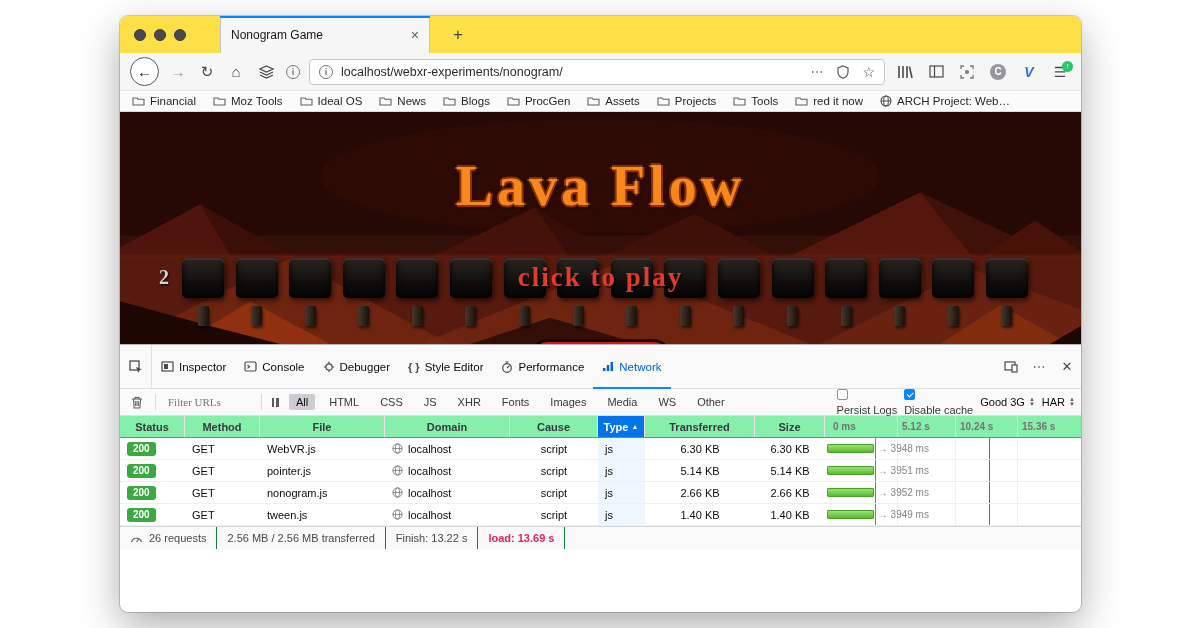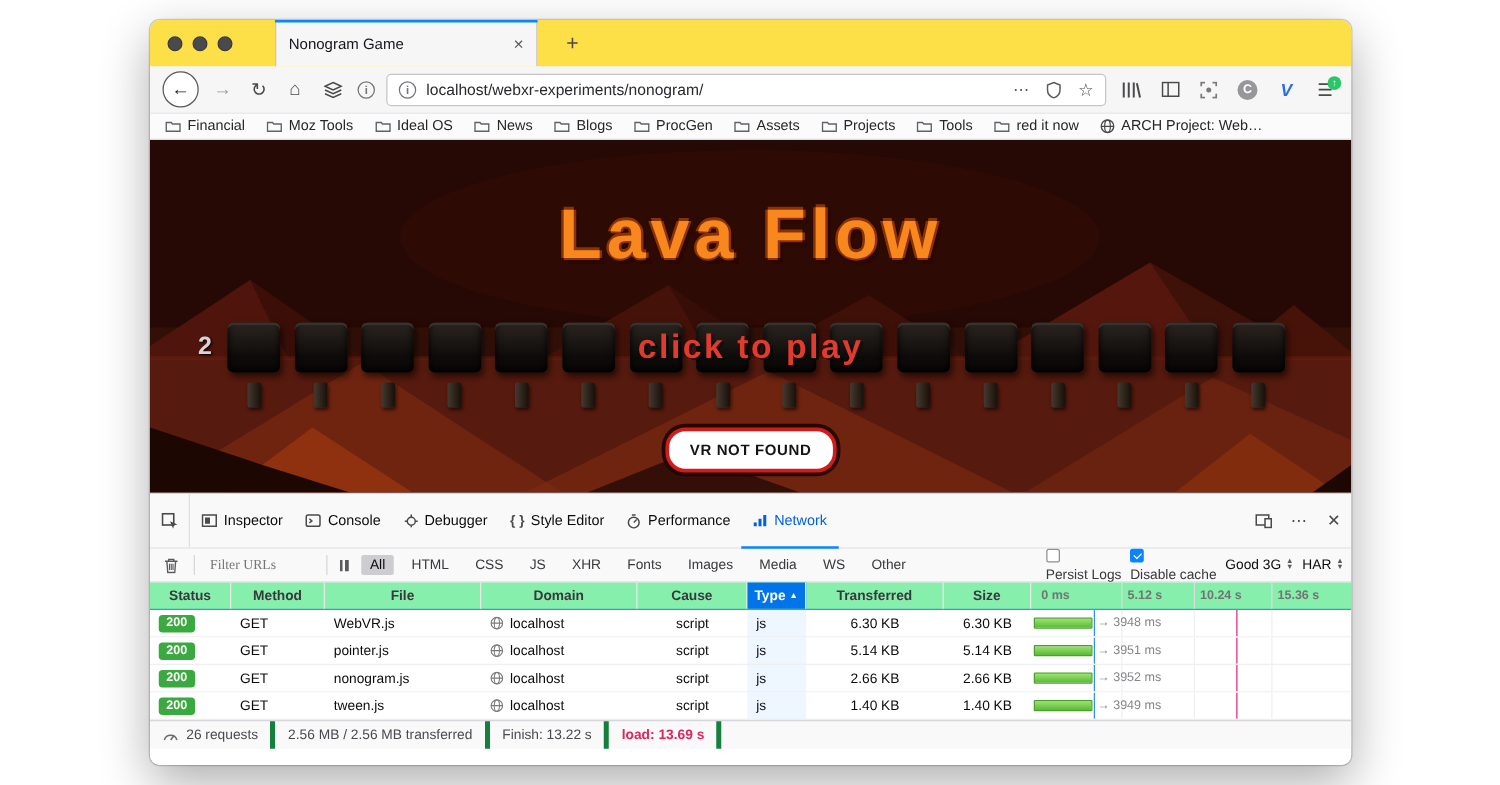--- a/index.html
+++ b/index.html
@@ -34,21 +34,21 @@
   .ext-c{width:16px;height:16px;border-radius:50%;background:#97979b;color:#fff;font-size:10px;font-weight:bold;display:flex;align-items:center;justify-content:center;}
   .ext-v{font-size:14px;font-weight:bold;color:#2b6fe3;font-style:italic;}
   .menu-glyph{font-size:14px;color:#4a4a4c;}
   .upd-badge{position:absolute;top:-3px;right:-2px;width:11px;height:11px;border-radius:50%;background:#2ac769;color:#fff;font-size:8px;line-height:11px;text-align:center;font-weight:bold;}
 
   
   .bookmarks{height:22px;background:#fbfbfc;border-top:1px solid #e6e6e9;border-bottom:1px solid #dcdcdf;display:flex;align-items:center;padding:0 12px;gap:17px;font-size:11.5px;color:#27272a;overflow:hidden;}
   .bm{display:flex;align-items:center;gap:5px;white-space:nowrap;flex:none;}
 
   
-  .game{position:relative;height:282px;background:#230704;overflow:hidden;}
+  .game{position:relative;height:232px;background:#230704;overflow:hidden;font-family:Liberation Serif, serif;}
   .scene{position:absolute;inset:0;width:100%;height:100%;}
   .game-title{position:absolute;top:42px;left:0;right:0;text-align:center;font-size:56px;font-weight:800;color:#f8871e;letter-spacing:4px;
     text-shadow:-2px 0 #8a3206,2px 0 #8a3206,0 -2px #8a3206,0 2px #8a3206,4px 5px 0 rgba(40,8,0,.65);}
   .blocks{position:absolute;left:62px;top:146px;width:846px;display:flex;justify-content:space-between;}
   .block{width:42px;height:40px;background:linear-gradient(180deg,#2b2520,#0d0b09 70%);border-radius:5px;
     box-shadow:inset 0 2px 0 #3a332d,inset 0 -3px 6px #000,2px 3px 5px rgba(0,0,0,.55);}
   .pegs{position:absolute;left:62px;top:194px;width:846px;display:flex;justify-content:space-between;}
   .peg{width:42px;display:flex;justify-content:center;}
   .peg i{width:11px;height:20px;background:linear-gradient(90deg,#45392f,#181009);border-radius:2px;box-shadow:1px 2px 3px rgba(0,0,0,.6);}
   .clue-left{position:absolute;left:32px;top:154px;width:24px;text-align:center;font-size:20px;font-weight:bold;color:#d8d3d4;text-shadow:1px 1px 2px #000;}
@@ -98,21 +98,21 @@
   .domain-cell{gap:5px;}
   .type-td{background:rgba(10,124,255,.07);}
   .wf{position:relative;padding:0;height:100%;display:flex;align-items:center;}
   .gl{position:absolute;top:0;bottom:0;width:1px;background:#f0f0f2;}
   .dcl-line{position:absolute;top:0;bottom:0;width:1px;background:#0074e8;opacity:.8;}
   .load-line{position:absolute;top:0;bottom:0;width:1px;background:#e22a7f;}
   .bar{height:9px;background:linear-gradient(180deg,#9be36f,#5cb939);border:1px solid #49a12b;border-radius:1px;margin-left:2px;flex:none;}
   .timing{margin-left:4px;font-size:10px;color:#85858a;position:relative;z-index:2;}
 
   .dt-status{height:23px;border-top:1px solid #d7d7db;background:#f9f9fa;display:flex;align-items:stretch;font-size:11px;color:#494950;}
-  .st-item{padding:0 10px;border-right:4px solid #15803d;display:flex;align-items:center;gap:6px;white-space:nowrap;text-align:center;}
+  .st-item{padding:0 10px;border-right:1px solid #15803d;display:flex;align-items:center;gap:6px;white-space:nowrap;text-align:center;}
   .st-item.dcl{color:#0074e8;}
   .st-item.load{color:#e0245c;font-weight:bold;}
   .win-bottom{height:30px;background:#fff;}
 
   svg{display:block;}
 </style>
 </head>
 <body>
 
 <div class="window">

